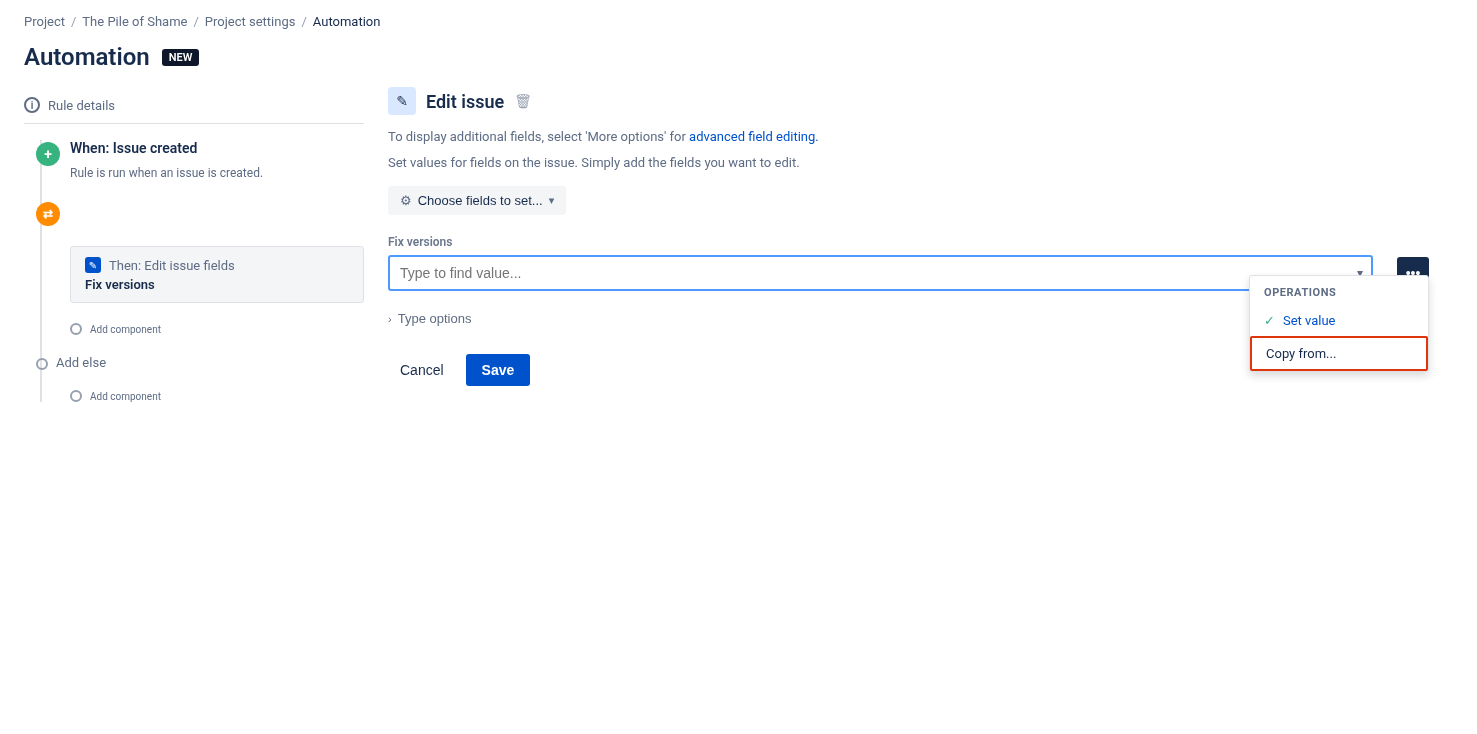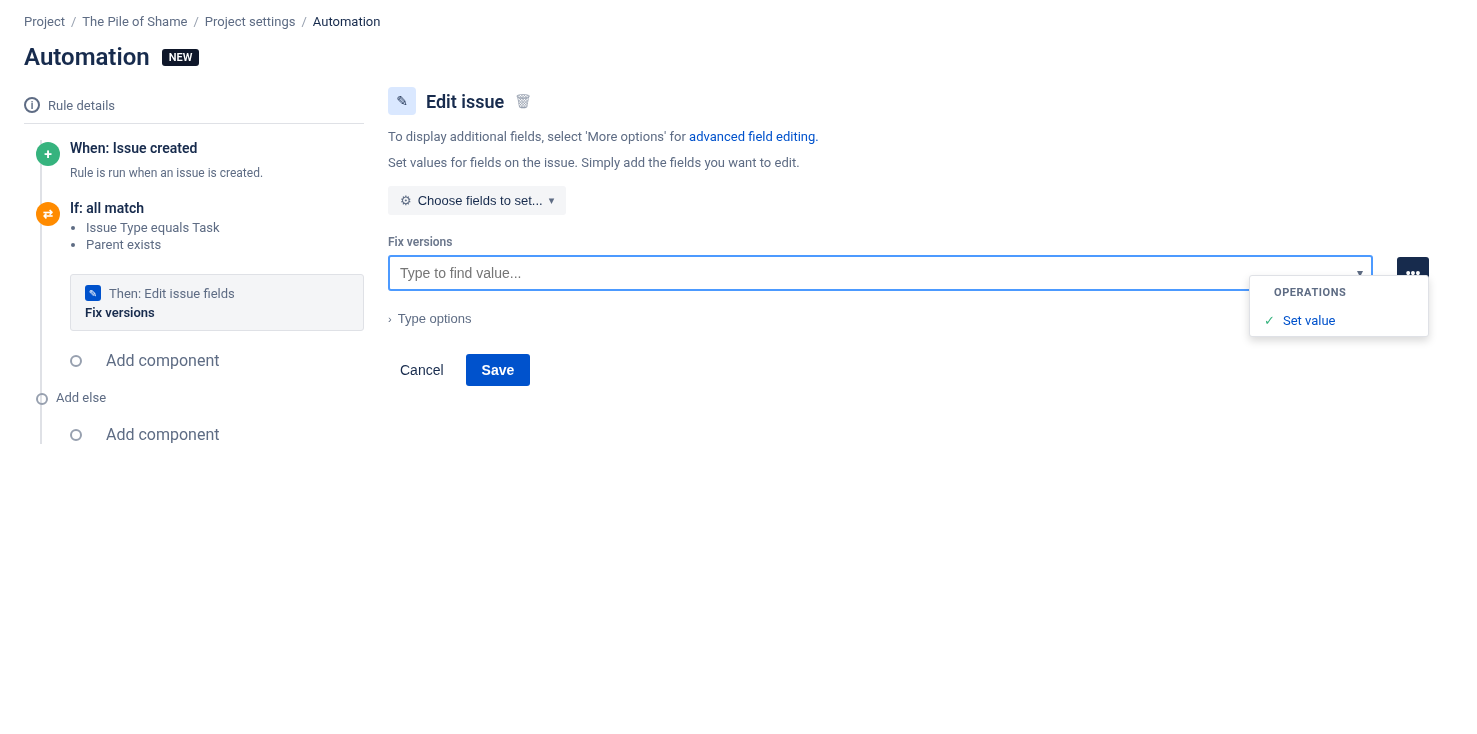--- a/index.html
+++ b/index.html
@@ -36,21 +36,21 @@
     .condition-icon { width: 24px; height: 24px; background: #ff8b00; border-radius: 50%; display: flex; align-items: center; justify-content: center; color: #fff; font-size: 12px; font-weight: 700; flex-shrink: 0; z-index: 1; position: relative; margin-top: 2px; }
     .condition-content h3 { font-size: 14px; font-weight: 600; color: #172b4d; }
     .condition-content ul { list-style: disc; margin-left: 16px; font-size: 13px; color: #5e6c84; margin-top: 4px; }
     .condition-content ul li { margin-bottom: 2px; }
 
     .action-block { border: 1px solid #dfe1e6; border-radius: 3px; padding: 10px 14px; background: #f4f5f7; margin-left: 34px; }
     .action-header { display: flex; align-items: center; gap: 8px; font-size: 13px; color: #5e6c84; }
     .action-pencil-icon { width: 16px; height: 16px; background: #0052cc; border-radius: 3px; display: flex; align-items: center; justify-content: center; color: #fff; font-size: 10px; }
     .action-subtitle { font-size: 13px; font-weight: 600; color: #172b4d; margin-top: 4px; }
 
-    .add-component { display: flex; align-items: center; gap: 24px; color: #5e6c84; font-size: 16px; margin-left: 34px; margin-top: 16px; cursor: pointer; }
+    .add-component { display: flex; align-items: center; gap: 8px; color: #5e6c84; font-size: 10px; margin-left: 34px; margin-top: 16px; cursor: pointer; }
     .add-component-circle { width: 12px; height: 12px; border: 2px solid #97a0af; border-radius: 50%; flex-shrink: 0; }
 
     .add-else { display: flex; align-items: flex-end; gap: 8px; color: #5e6c84; font-size: 13px; margin-top: 10px; cursor: pointer; }
     .add-else-circle { width: 12px; height: 12px; border: 2px solid #97a0af; border-radius: 50%; flex-shrink: 0; }
 
     
     .right-panel { flex: 1; padding: 0 24px; }
 
     .edit-issue-header { display: flex; align-items: center; gap: 10px; margin-bottom: 12px; }
     .edit-pencil-icon { width: 28px; height: 28px; background: #dae8ff; border-radius: 4px; display: flex; align-items: center; justify-content: center; font-size: 14px; }
@@ -73,21 +73,21 @@
     .field-input-wrapper input { flex: 1; border: none; padding: 8px 10px; font-size: 14px; color: #172b4d; background: transparent; outline: none; }
     .field-input-wrapper .arrow-inside { padding: 0 8px; color: #5e6c84; font-size: 12px; }
 
     .more-options-btn { display: flex; align-items: center; gap: 6px; background: none; border: none; color: #5e6c84; font-size: 13px; cursor: pointer; padding: 4px 0; }
     .chevron-right-sm { font-size: 11px; }
 
     .three-dot-btn { width: 32px; height: 32px; background: #172b4d; border: none; border-radius: 3px; display: flex; align-items: center; justify-content: center; cursor: pointer; color: #fff; font-size: 14px; flex-shrink: 0; }
 
     
     .operations-dropdown { position: absolute; right: 0; top: 40px; background: #fff; border: 1px solid #dfe1e6; border-radius: 3px; box-shadow: 0 4px 8px rgba(0,0,0,0.15); width: 180px; z-index: 100; }
-    .operations-header { font-size: 11px; font-weight: 700; color: #5e6c84; padding: 10px 24px 6px; letter-spacing: 0.05em; }
+    .operations-header { font-size: 11px; font-weight: 700; color: #5e6c84; padding: 10px 14px 6px; letter-spacing: 0.05em; }
     .operations-item { display: flex; align-items: center; gap: 8px; padding: 8px 14px; font-size: 13px; color: #172b4d; cursor: pointer; }
     .operations-item.active { color: #0052cc; }
     .operations-check { color: #36b37e; font-size: 13px; }
     .operations-item.copy-from { border: 2px solid #de350b; border-radius: 2px; }
 
     .field-row-relative { position: relative; }
 
     
     .footer-actions { display: flex; align-items: center; gap: 10px; margin-top: 24px; }
     .cancel-btn { background: none; border: none; color: #172b4d; font-size: 14px; cursor: pointer; padding: 7px 12px; }
@@ -128,27 +128,20 @@
           <div class="trigger-content">
             <h3>When: Issue created</h3>
             <p>Rule is run when an issue is created.</p>
           </div>
         </div>
       </div>
 
       <div class="timeline-item">
         <div class="condition-item">
           <div class="condition-icon">⇄</div>
-          <div class="condition-content">
-            <h3>If: all match</h3>
-            <ul>
-              <li>Issue Type equals Task</li>
-              <li>Parent exists</li>
-            </ul>
-          </div>
         </div>
       </div>
 
       <div class="timeline-item">
         <div class="action-block">
           <div class="action-header">
             <div class="action-pencil-icon">✎</div>
             <span>Then: Edit issue fields</span>
           </div>
           <div class="action-subtitle">Fix versions</div>
@@ -208,20 +201,23 @@
         <button class="three-dot-btn">
           <span>•••</span>
         </button>
 
         <div class="operations-dropdown">
           <div class="operations-header">OPERATIONS</div>
           <div class="operations-item active">
             <span class="operations-check">✓</span>
             <span>Set value</span>
           </div>
+          <div class="operations-item copy-from">
+            <span>Copy from...</span>
+          </div>
         </div>
       </div>
     </div>
 
     <button class="more-options-btn">
       <span class="chevron-right-sm">›</span>
       <span>Type options</span>
     </button>
 
     <div class="footer-actions">

